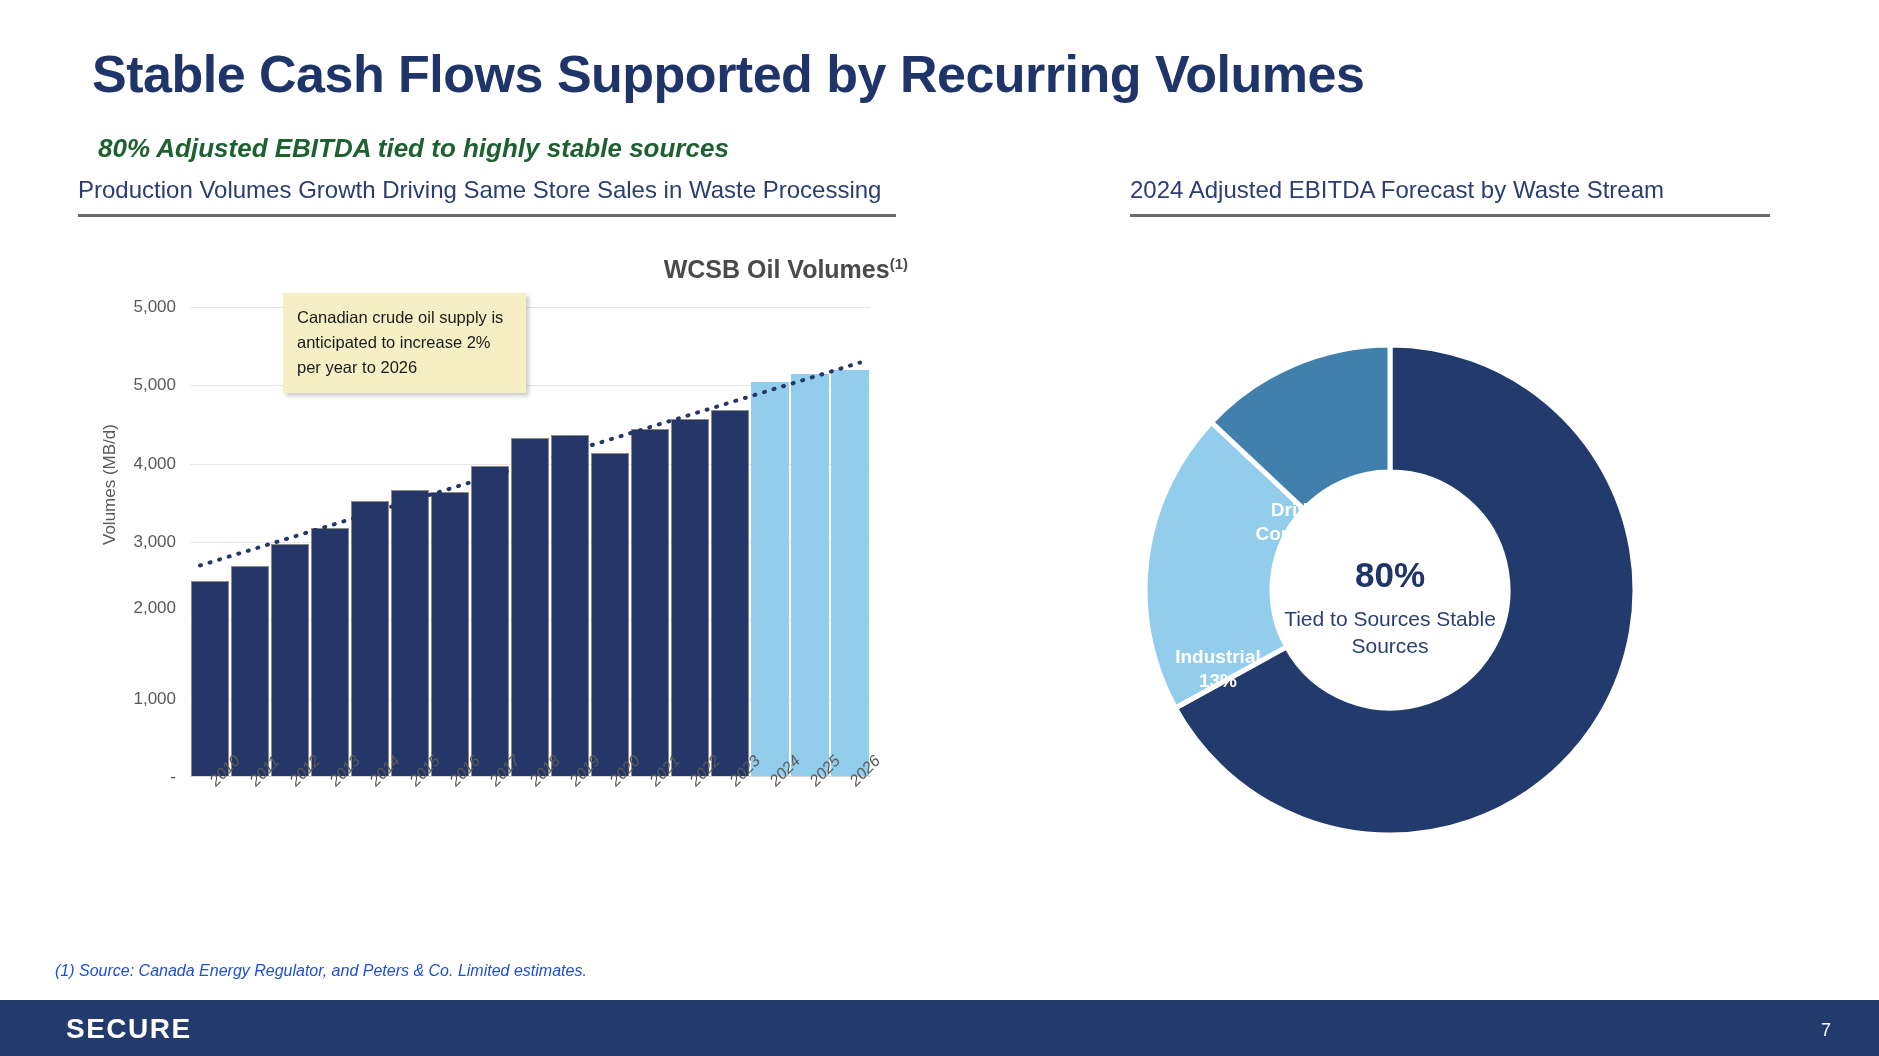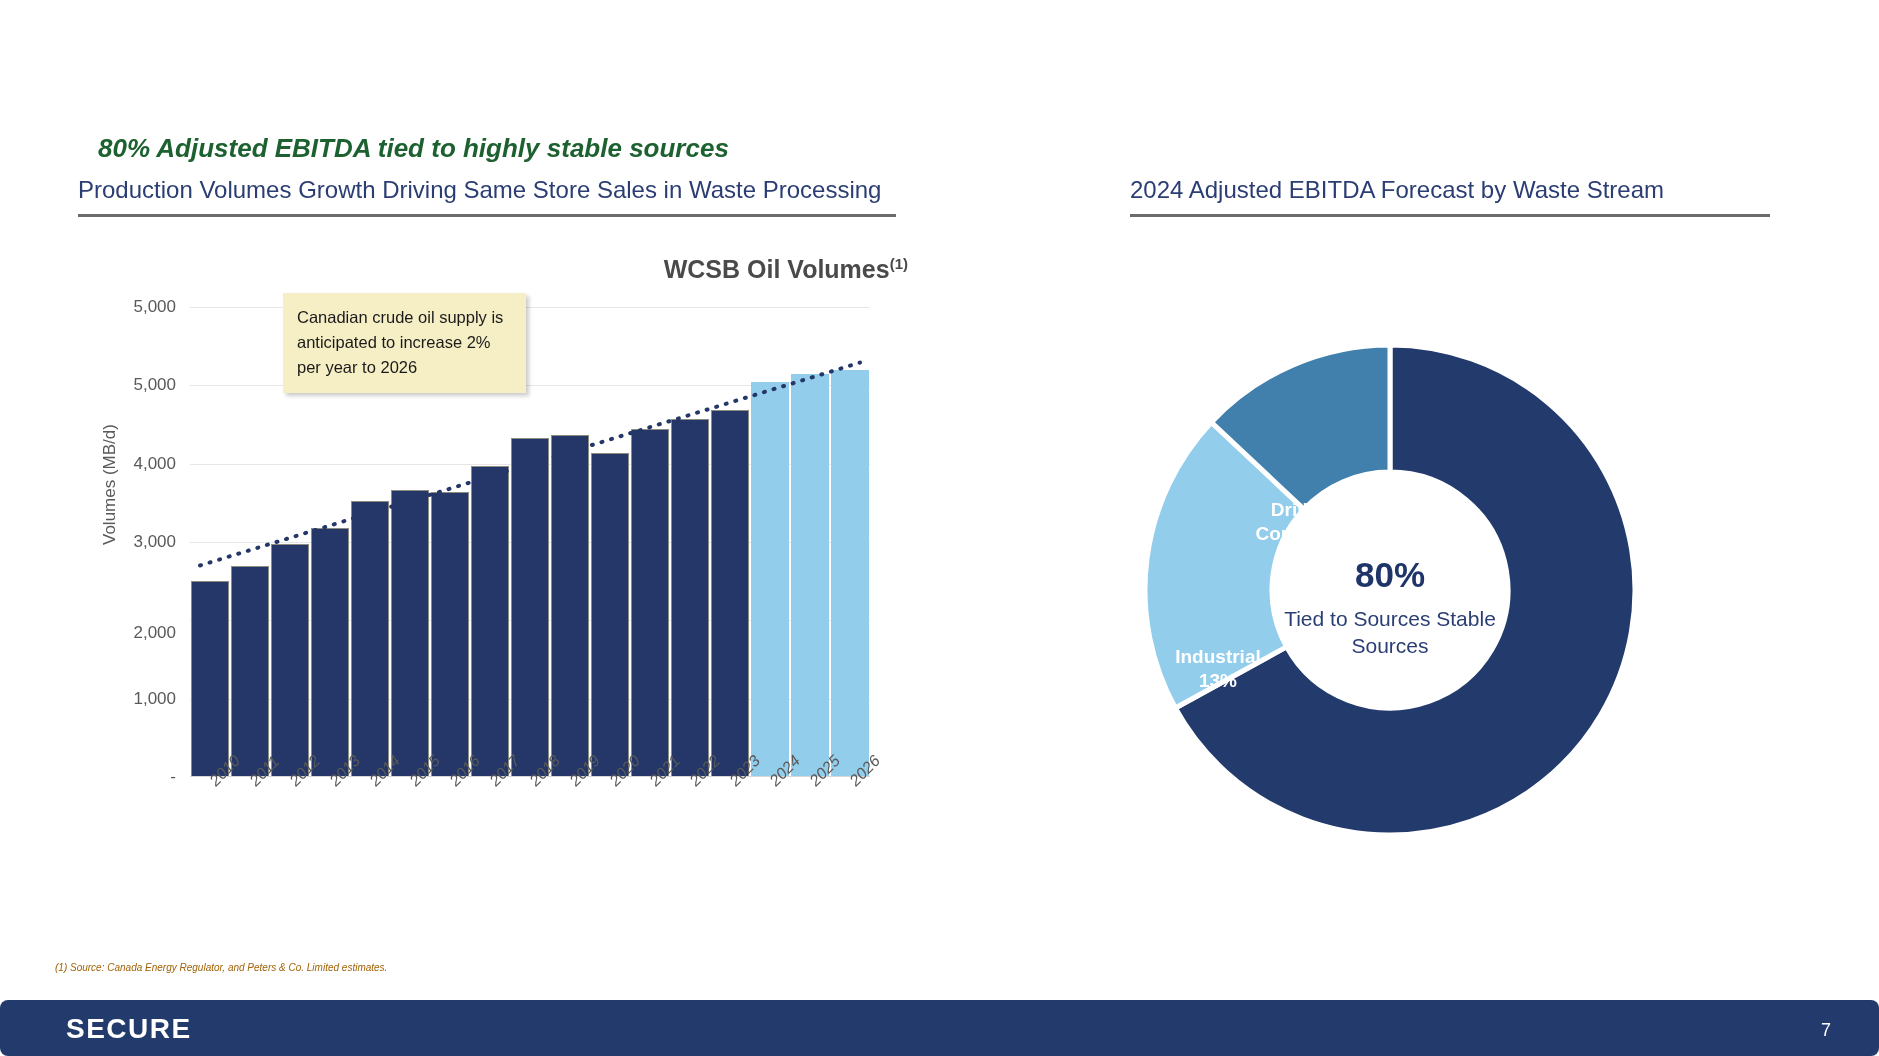--- a/index.html
+++ b/index.html
@@ -109,42 +109,42 @@
     font-size:35px; font-weight:bold; color:#1F3569;
   }
   .center-sub{
     position:absolute; left:150px; top:285px; width:260px; text-align:center;
     font-size:21px; color:#2B3E74; line-height:1.3;
   }
 
   
   .footnote{
     position:absolute; left:55px; top:962px;
-    font-size:10px; font-style:italic; color:#a16207;
+    font-size:16px; font-style:italic; color:#1d4ed8;
   }
   .footer{
     position:absolute; left:0; bottom:0; width:100%; height:56px;
     background:#233A6C;
-    border-radius:8px;
   }
   .logo{
     position:absolute; left:66px; top:13px;
     font-size:28px; font-weight:bold; color:#ffffff;
     letter-spacing:1.5px;
   }
   .pagenum{
     position:absolute; right:48px; top:20px;
     font-size:18px; color:#ffffff;
   }
 </style>
 </head>
 <body>
 
 <div class="slide">
 
+  <div class="title">Stable Cash Flows Supported by Recurring Volumes</div>
   <div class="subtitle">80% Adjusted EBITDA tied to highly stable sources</div>
 
   <div class="sec" id="sec-left">
     <span class="sec-label">Production Volumes Growth Driving Same Store Sales in Waste Processing</span>
     <div class="rule"></div>
   </div>
 
   <div class="sec" id="sec-right">
     <span class="sec-label">2024 Adjusted EBITDA Forecast by Waste Stream</span>
     <div class="rule"></div>
@@ -164,21 +164,21 @@
           <div class="gridline" style="top: 156.667px;"></div>
           <div class="gridline" style="top: 235px;"></div>
           <div class="gridline" style="top: 313.333px;"></div>
           <div class="gridline" style="top: 391.667px;"></div>
         </div>
       <div id="yticks">
           <div class="ytick" style="top: 0px;">5,000</div>
           <div class="ytick" style="top: 78.3333px;">5,000</div>
           <div class="ytick" style="top: 156.667px;">4,000</div>
           <div class="ytick" style="top: 235px;">3,000</div>
-          <div class="ytick" style="top: 326px;">2,000</div>
+          <div class="ytick" style="top: 301px;">2,000</div>
           <div class="ytick" style="top: 391.667px;">1,000</div>
           <div class="ytick" style="top: 470px;">-</div>
         </div>
       <div class="bars" id="bars">
           <div class="bar hist" style="left: 1.2px; width: 37.6px; height: 195.833px;"></div>
           <div class="bar hist" style="left: 41.2px; width: 37.6px; height: 210.717px;"></div>
           <div class="bar hist" style="left: 81.2px; width: 37.6px; height: 233.433px;"></div>
           <div class="bar hist" style="left: 121.2px; width: 37.6px; height: 249.1px;"></div>
           <div class="bar hist" style="left: 161.2px; width: 37.6px; height: 275.733px;"></div>
           <div class="bar hist" style="left: 201.2px; width: 37.6px; height: 286.7px;"></div>

